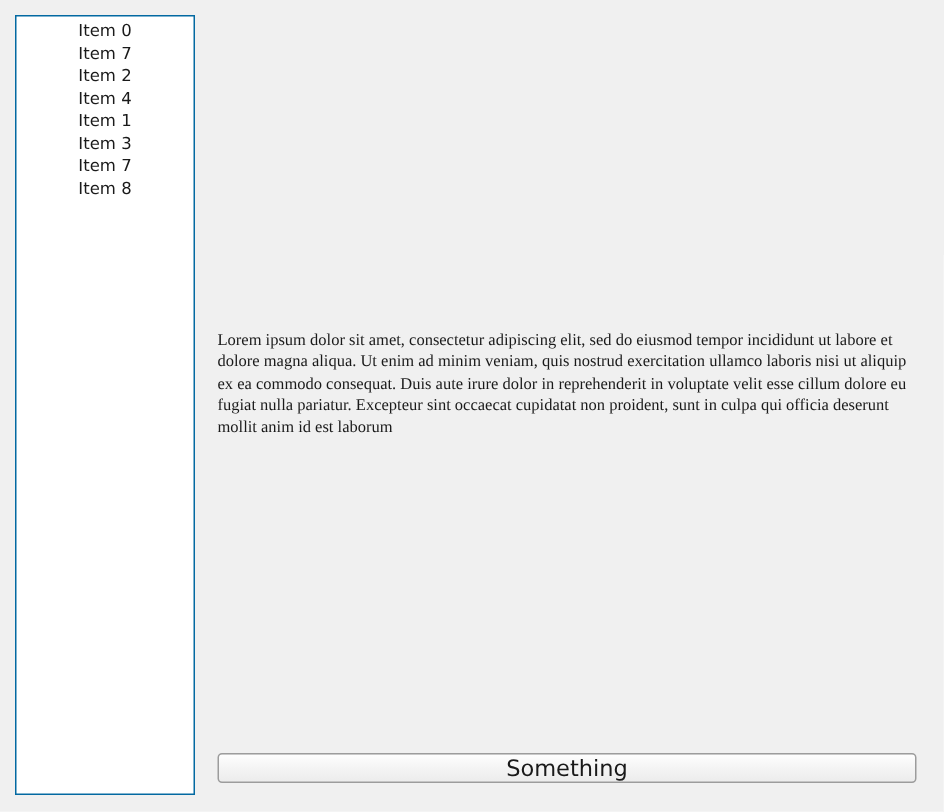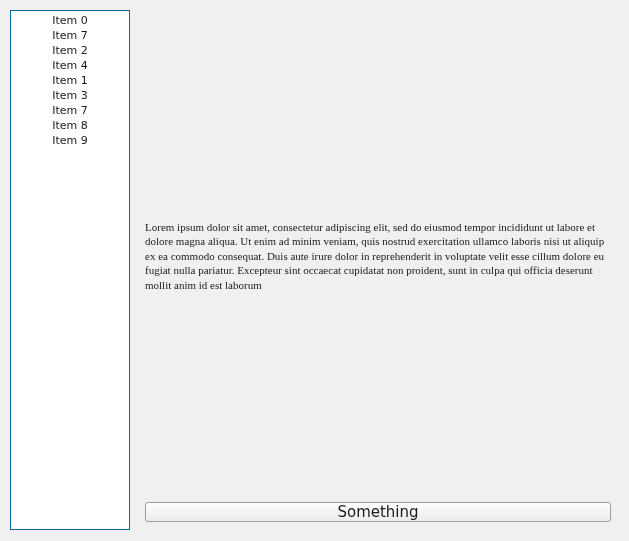--- a/index.html
+++ b/index.html
@@ -75,21 +75,20 @@
 
   <div class="listbox">
     <div class="list-item">Item 0</div>
     <div class="list-item">Item 7</div>
     <div class="list-item">Item 2</div>
     <div class="list-item">Item 4</div>
     <div class="list-item">Item 1</div>
     <div class="list-item">Item 3</div>
     <div class="list-item">Item 7</div>
     <div class="list-item">Item 8</div>
-    <div class="list-item">Item 9</div>
   </div>
 
   <div class="label-area">
     <div class="lorem">Lorem ipsum dolor sit amet, consectetur adipiscing elit, sed do eiusmod tempor incididunt ut labore et dolore magna aliqua. Ut enim ad minim veniam, quis nostrud exercitation ullamco laboris nisi ut aliquip ex ea commodo consequat. Duis aute irure dolor in reprehenderit in voluptate velit esse cillum dolore eu fugiat nulla pariatur. Excepteur sint occaecat cupidatat non proident, sunt in culpa qui officia deserunt mollit anim id est laborum</div>
   </div>
 
   <button class="btn">Something</button>
 
 </div>
 

